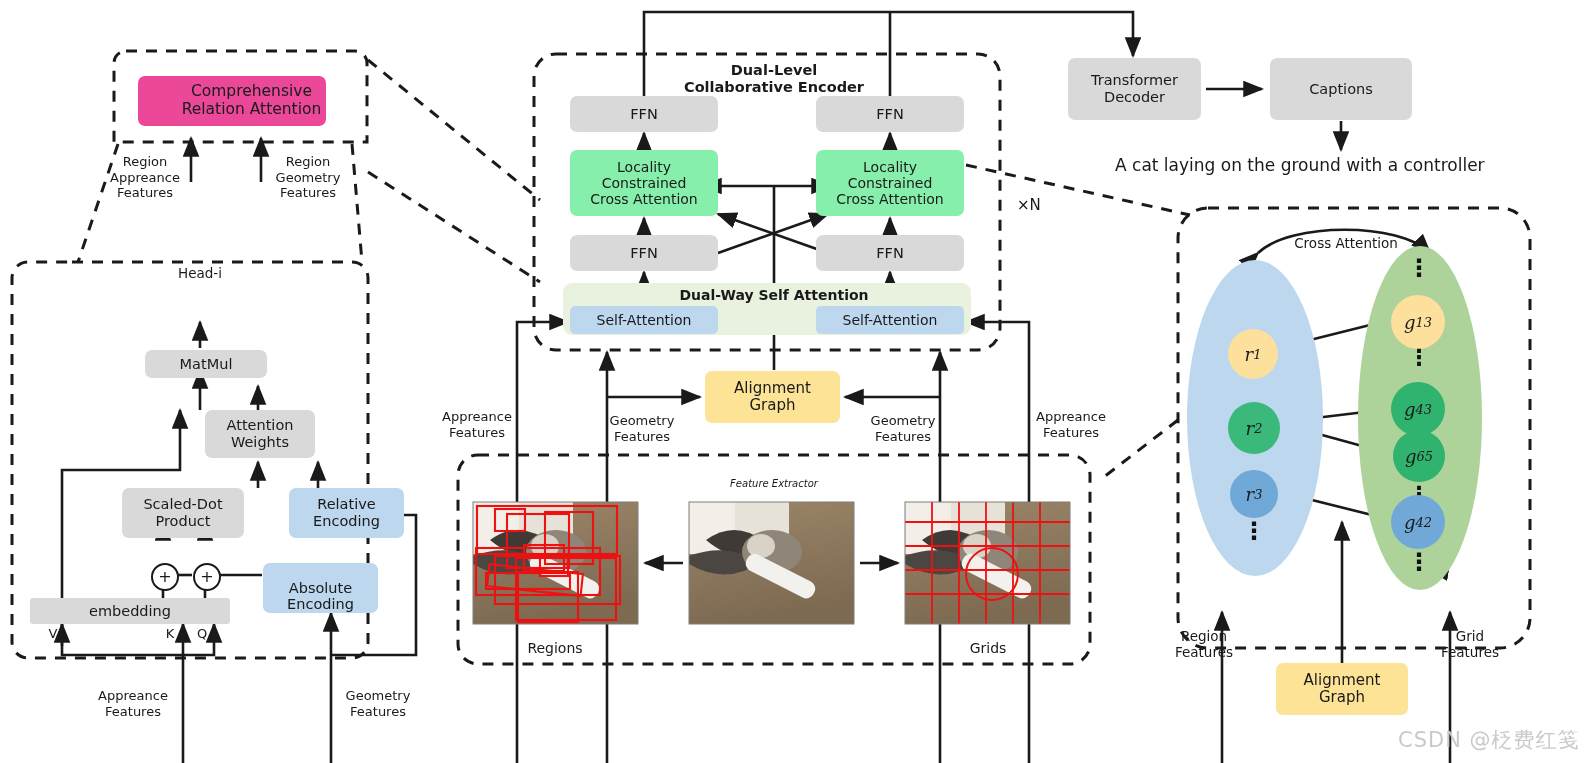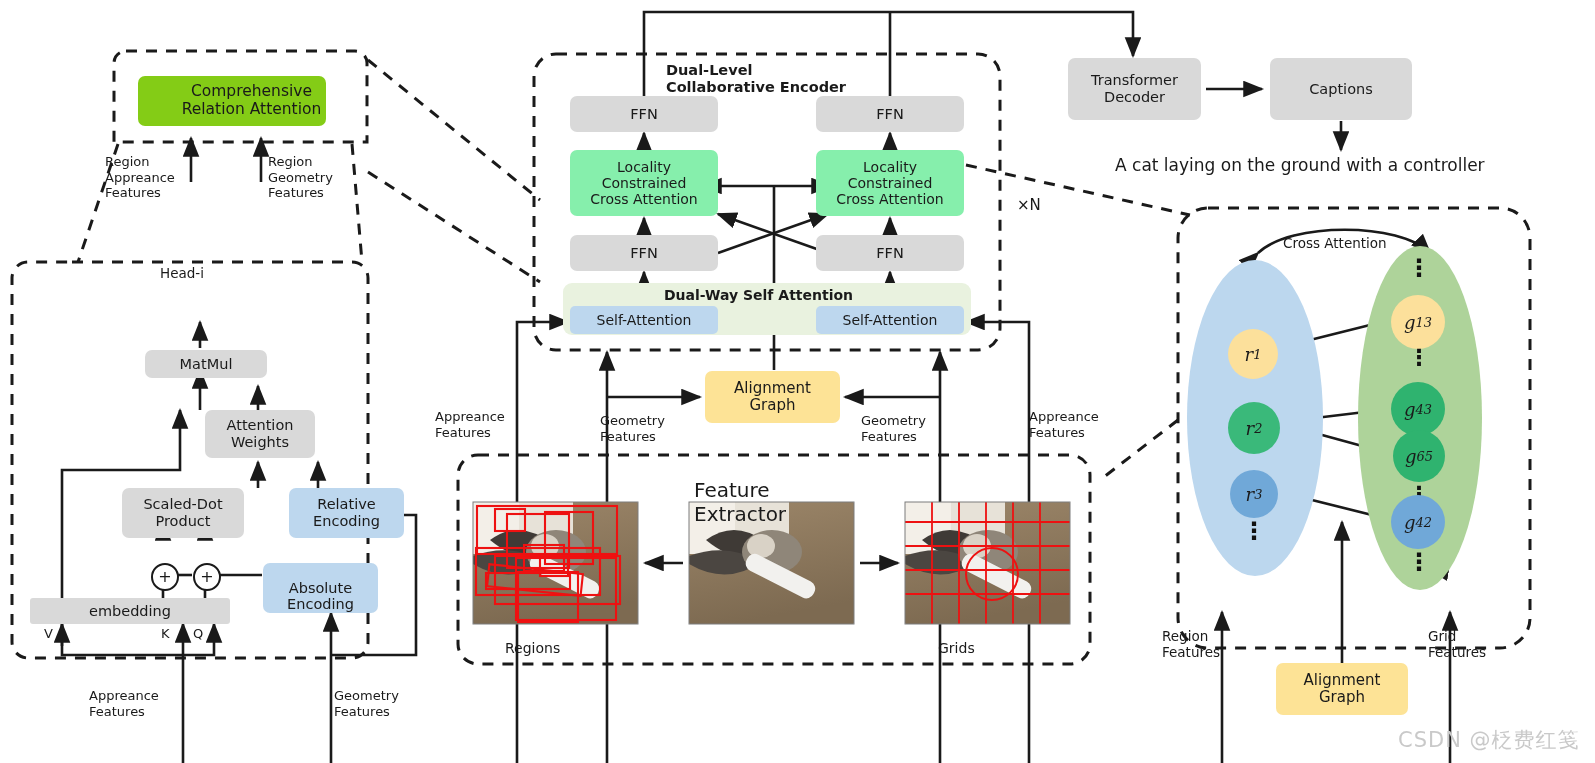--- a/index.html
+++ b/index.html
@@ -4,27 +4,27 @@
 <style>
   html,body{margin:0;padding:0;background:#ffffff;}
   body{width:1595px;height:763px;position:relative;overflow:hidden;
        font-family:"DejaVu Sans","Liberation Sans",sans-serif;color:#1a1a1a;}
   #root{position:absolute;left:0;top:0;width:1595px;height:763px;}
   svg.layer{position:absolute;left:0;top:0;width:1595px;height:763px;pointer-events:none;}
 
   .box{position:absolute;box-sizing:border-box;display:flex;align-items:center;
        justify-content:center;text-align:center;line-height:1.15;border-radius:7px;}
   .gray{background:#d9d9d9;}
-  .purple{background:#84cc16;padding-left:39px;}
+  .purple{background:#ec4899;padding-left:39px;}
   .green{background:#86efac;}
   .blue{background:#bdd7ee;}
   .yellow{background:#fde396;}
   .bandgreen{background:#e9f2df;border-radius:9px;}
 
-  .lbl{position:absolute;text-align:left;line-height:1.2;}
+  .lbl{position:absolute;text-align:center;line-height:1.2;}
   .bold{font-weight:bold;}
   .node{position:absolute;border-radius:50%;display:flex;align-items:center;
         justify-content:center;font-family:"DejaVu Serif","Liberation Serif",serif;
         font-style:italic;}
   .nsub{font-size:0.72em;font-style:italic;}
   .dots{position:absolute;text-align:center;font-weight:bold;line-height:0.5;
         letter-spacing:0;font-size:20px;color:#111;}
   .wm{position:absolute;color:#c9c9c9;font-size:21px;letter-spacing:1px;}
 </style>
 </head>
@@ -339,21 +339,21 @@
 
   <div class="lbl" style="left:435px;top:409px;width:84px;font-size:13px;white-space:pre-line;">Appreance
 Features</div>
   <div class="lbl" style="left:600px;top:413px;width:84px;font-size:13px;white-space:pre-line;">Geometry
 Features</div>
   <div class="lbl" style="left:861px;top:413px;width:84px;font-size:13px;white-space:pre-line;">Geometry
 Features</div>
   <div class="lbl" style="left:1029px;top:409px;width:84px;font-size:13px;white-space:pre-line;">Appreance
 Features</div>
 
-  <div class="lbl" style="left:694px;top:478px;width:160px;font-size:20px;">Feature Extractor</div>
+  <div class="lbl" style="left:694px;top:478px;width:160px;font-size:10px;font-style:italic;">Feature Extractor</div>
   <div class="lbl" style="left:505px;top:640px;width:100px;font-size:14px;">Regions</div>
   <div class="lbl" style="left:938px;top:640px;width:100px;font-size:14px;">Grids</div>
 
   <div class="box gray" style="left:1068px;top:58px;width:133px;height:62px;font-size:14.5px;">
     <span style="white-space:pre-line;">Transformer
 Decoder</span>
   </div>
   <div class="box gray" style="left:1270px;top:58px;width:142px;height:62px;font-size:14.5px;">
     <span>Captions</span>
   </div>

